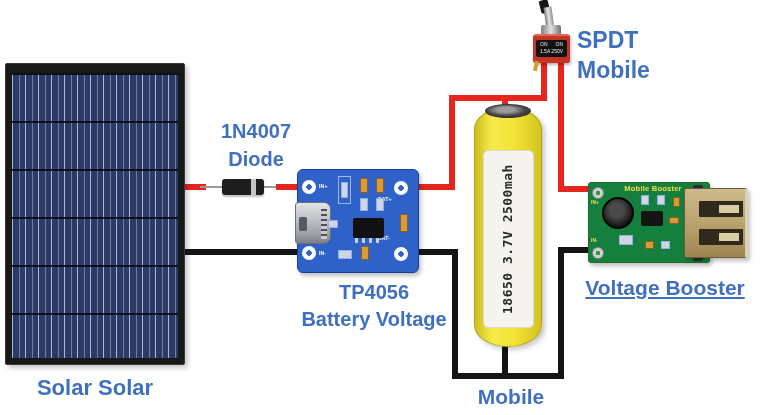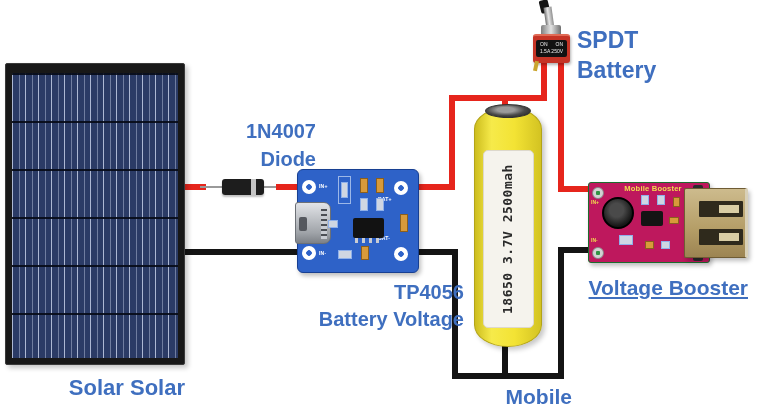--- a/index.html
+++ b/index.html
@@ -1,21 +1,21 @@
 <!DOCTYPE html>
 <html><head>
 <meta charset="utf-8">
 <style>
   html,body{margin:0;padding:0;background:#fff;}
   #stage{
     position:relative;width:768px;height:415px;background:#ffffff;overflow:hidden;
     font-family:"Liberation Sans",sans-serif;
   }
   .lbl{
-    position:absolute;color:#3f6fbf;font-weight:bold;text-align:right;
+    position:absolute;color:#3f6fbf;font-weight:bold;text-align:center;
     font-family:"Liberation Sans",sans-serif;line-height:1.3;
   }
   
   #solar-panel{
     position:absolute;left:5px;top:63px;width:180px;height:302px;
     background:#181818;border:1px solid #3a3a3a;border-radius:2px;
     padding:0;box-sizing:border-box;box-shadow:3px 3px 5px rgba(0,0,0,0.22);
   }
   #solar-cells{
     position:absolute;left:6px;right:6px;top:9px;bottom:6px;
@@ -98,21 +98,21 @@
   #sw-label{
     position:absolute;left:3px;top:4px;right:3px;height:17px;background:#121212;border-radius:2px;
     color:#efefef;font-size:5px;line-height:7px;text-align:center;overflow:hidden;
   }
   #sw-label .row1{display:flex;justify-content:space-between;padding:1px 4px 0 4px;}
   #sw-pin-bare{position:absolute;left:534px;top:61px;width:4px;height:10px;background:#caa52e;
     transform:rotate(12deg);}
   
   #booster{
     position:absolute;left:588px;top:182px;width:122px;height:81px;
-    background:#be185d;border:1px solid #1c6b2d;border-radius:3px;box-sizing:border-box;
+    background:#15803d;border:1px solid #1c6b2d;border-radius:3px;box-sizing:border-box;
     box-shadow:2px 3px 4px rgba(0,0,0,0.25);
   }
   #booster-title{position:absolute;left:14px;top:1px;width:100px;text-align:center;
     color:#f0dc4e;font-size:8px;font-weight:bold;transform:scale(0.95);letter-spacing:.2px;}
   .pad-s{position:absolute;width:12px;height:12px;border-radius:50%;
     background:radial-gradient(circle,#2f9342 0 2px,#d2d2d2 2.5px 6px);border:1px solid #8a8a8a;box-sizing:border-box;}
   .bo-lbl{position:absolute;color:#f0dc4e;font-weight:bold;font-size:6px;transform:scale(0.85);
     transform-origin:left top;}
   #bo-inductor{position:absolute;left:13px;top:14px;width:32px;height:32px;border-radius:50%;
     background:radial-gradient(circle at 45% 40%, #4a4a4a 0 30%, #161616 70%);border:2px solid #000;box-sizing:border-box;}
@@ -206,21 +206,21 @@
   <div id="sw-body">
     <div id="sw-label">
       <div class="row1">
         <span>ON</span>
         <span>ON</span>
       </div>
       <div class="row2">1.5A 250V</div>
     </div>
   </div>
   <div id="sw-pin-bare"></div>
-  <div class="lbl" style="left:577px;top:26px;width:130px;font-size:23px;text-align:left;">SPDT Battery</div>
+  <div class="lbl" style="left:577px;top:26px;width:130px;font-size:23px;text-align:left;">SPDT Mobile</div>
 
   <div id="booster">
     <div id="booster-title">Mobile Booster</div>
     <div class="pad-s" style="left:3px;top:4px;"></div>
     <div class="bo-lbl" style="left:2px;top:17px;">IN+</div>
     <div class="pad-s" style="left:3px;top:64px;"></div>
     <div class="bo-lbl" style="left:2px;top:55px;">IN-</div>
     <div id="bo-inductor"></div>
     <div id="bo-ic"></div>
     <div class="bo-edge" style="left:104px;top:2px;"></div>

